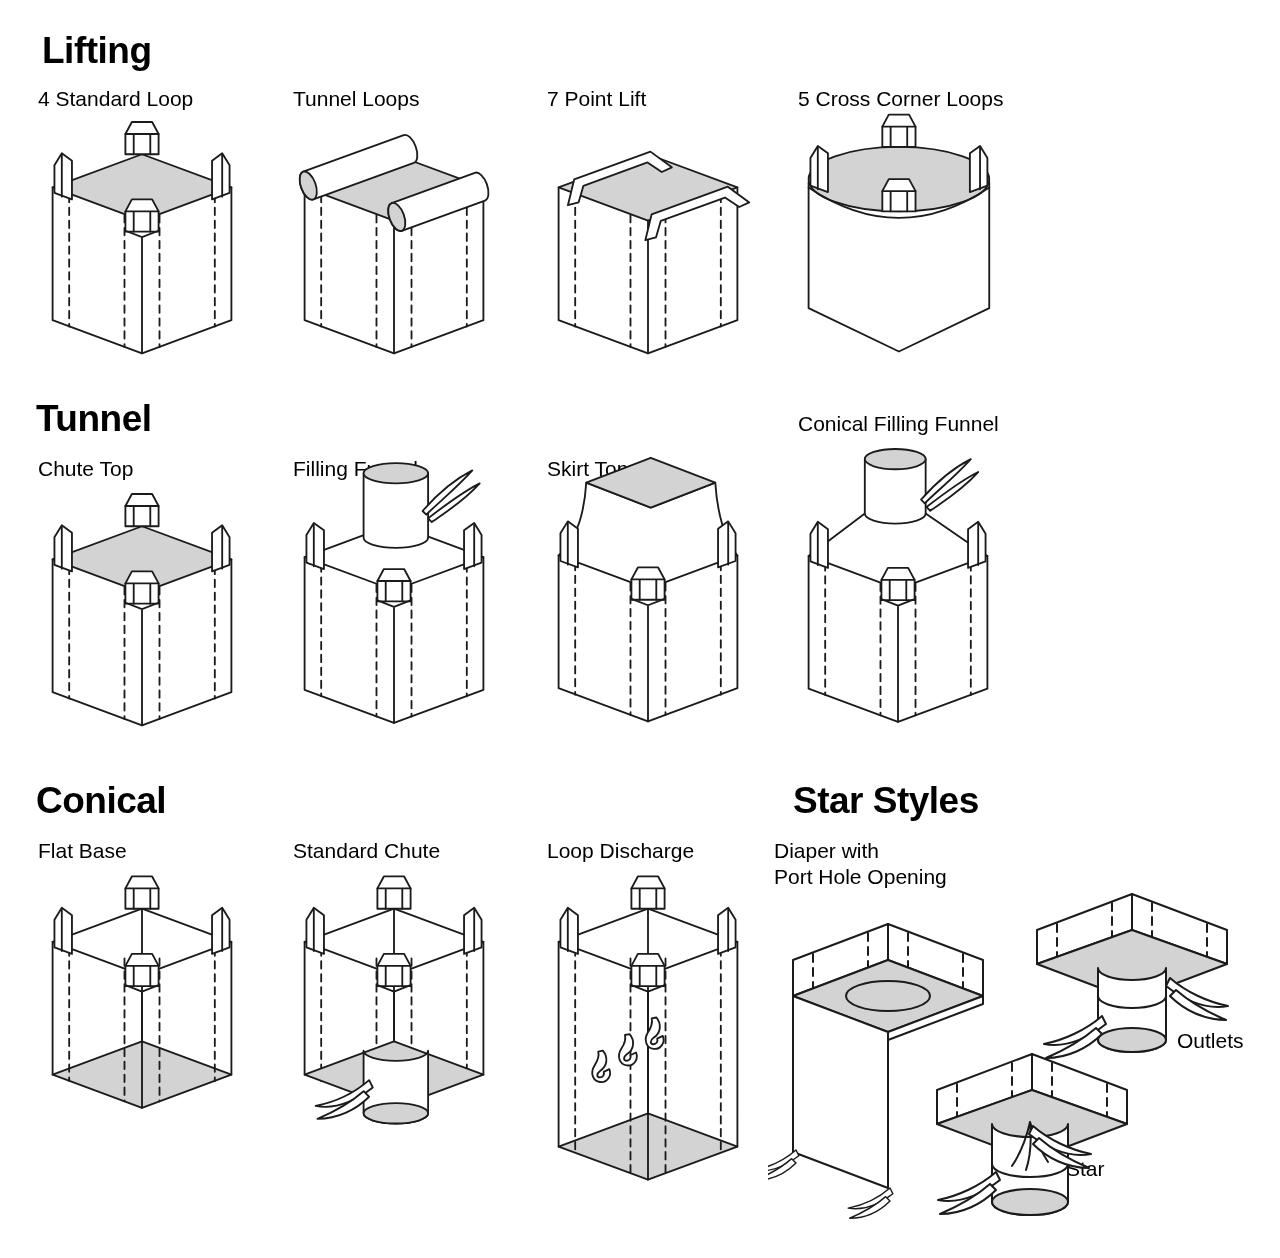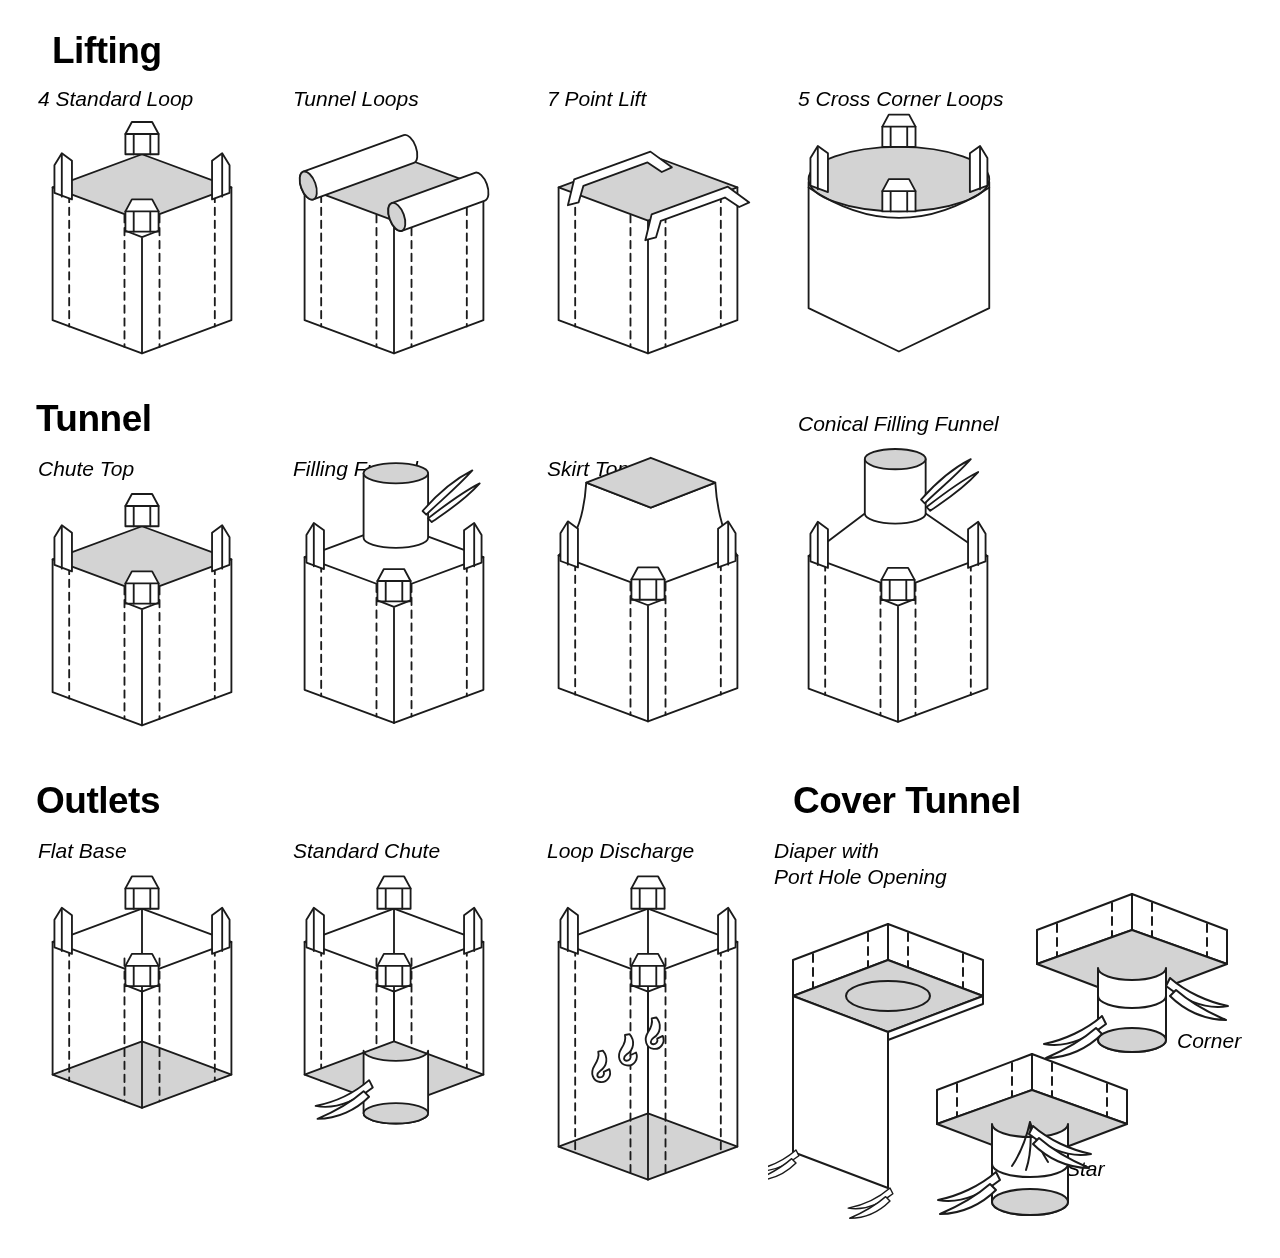--- a/index.html
+++ b/index.html
@@ -2,21 +2,21 @@
 <html style="--line: #1b1b1b; --shade: #d3d3d3; --text: #000000;"><head>
 <meta charset="utf-8">
 <style>
   :root { --line:#1b1b1b; --shade:#d3d3d3; --text:#000000; }
   html,body { margin:0; padding:0; }
   body {
     width:1280px; height:1258px; position:relative; overflow:hidden;
     background:#ffffff; font-family:"Liberation Sans", sans-serif; color:var(--text);
   }
   .h1 { position:absolute; font-size:37px; font-weight:800; letter-spacing:-0.5px; white-space:nowrap; }
-  .lbl { position:absolute; font-size:21px; font-weight:400; white-space:pre-line; line-height:26px;font-style:italic; }
+  .lbl { position:absolute; font-size:21px; font-weight:400; white-space:pre-line; line-height:26px; }
   .fig { position:absolute; }
   svg path, svg polygon, svg ellipse, svg line {
     stroke:var(--line); stroke-width:2; fill:none; stroke-linejoin:round; stroke-linecap:round;
   }
   svg .w { fill:#ffffff; }
   svg .g { fill:var(--shade); }
   svg .d { stroke-dasharray:8 6; }
 </style>
 </head>
 <body>
@@ -49,41 +49,41 @@
     </g>
     <g id="staple">
         <path class="w" d="M0,12 L16,-12 H104 L120,12 L108,13 L97,-2 H23 L12,13 Z"></path>
       </g>
     <g id="hook">
         <path class="w" d="M11,0 C17,7 16,17 8,22 C4,25 4,29 8,29 C11,29 13,26 12,23 L18,20 C21,27 16,35 8,34 C0,33 -3,24 2,16 C6,10 7,5 6,1 Z"></path>
       </g>
   </defs>
 </svg>
 
-<div class="h1" style="left:52px;top:30px">Lifting</div>
+<div class="h1" style="left:42px;top:30px">Lifting</div>
 <div class="h1" style="left:36px;top:398px">Tunnel</div>
-<div class="h1" style="left:36px;top:780px">Outlets</div>
-<div class="h1" style="left:793px;top:780px">Cover Tunnel</div>
+<div class="h1" style="left:36px;top:780px">Conical</div>
+<div class="h1" style="left:793px;top:780px">Star Styles</div>
 
 <div class="lbl" style="left:38px;top:86px">4 Standard Loop</div>
 <div class="lbl" style="left:293px;top:86px">Tunnel Loops</div>
 <div class="lbl" style="left:547px;top:86px">7 Point Lift</div>
 <div class="lbl" style="left:798px;top:86px">5 Cross Corner Loops</div>
 
 <div class="lbl" style="left:38px;top:456px">Chute Top</div>
 <div class="lbl" style="left:293px;top:456px">Filling Funnel</div>
 <div class="lbl" style="left:547px;top:456px">Skirt Top</div>
 <div class="lbl" style="left:798px;top:411px">Conical Filling Funnel</div>
 
 <div class="lbl" style="left:38px;top:838px">Flat Base</div>
 <div class="lbl" style="left:293px;top:838px">Standard Chute</div>
 <div class="lbl" style="left:547px;top:838px">Loop Discharge</div>
 <div class="lbl" style="left:774px;top:838px">Diaper with
 Port Hole Opening</div>
-<div class="lbl" style="left:1177px;top:1028px">Corner</div>
+<div class="lbl" style="left:1177px;top:1028px">Outlets</div>
 <div class="lbl" style="left:1066px;top:1156px">Star</div>
 
 <div class="fig" style="left:36px;top:110px">
   <svg viewBox="0 0 230 280" width="212">
     <polygon class="g" points="115,48 212,84 115,120 18,84"></polygon>
     <path d="M18,84 V228 L115,264 L212,228 V84"></path>
     <path class="d" d="M36,92 V235 M96,114 V257 M134,114 V257 M194,92 V235"></path>
     <use href="#prism" x="115" y="48"></use>
     <use href="#tab-l" x="20" y="90"></use>
     <use href="#tab-r" x="210" y="90"></use>

